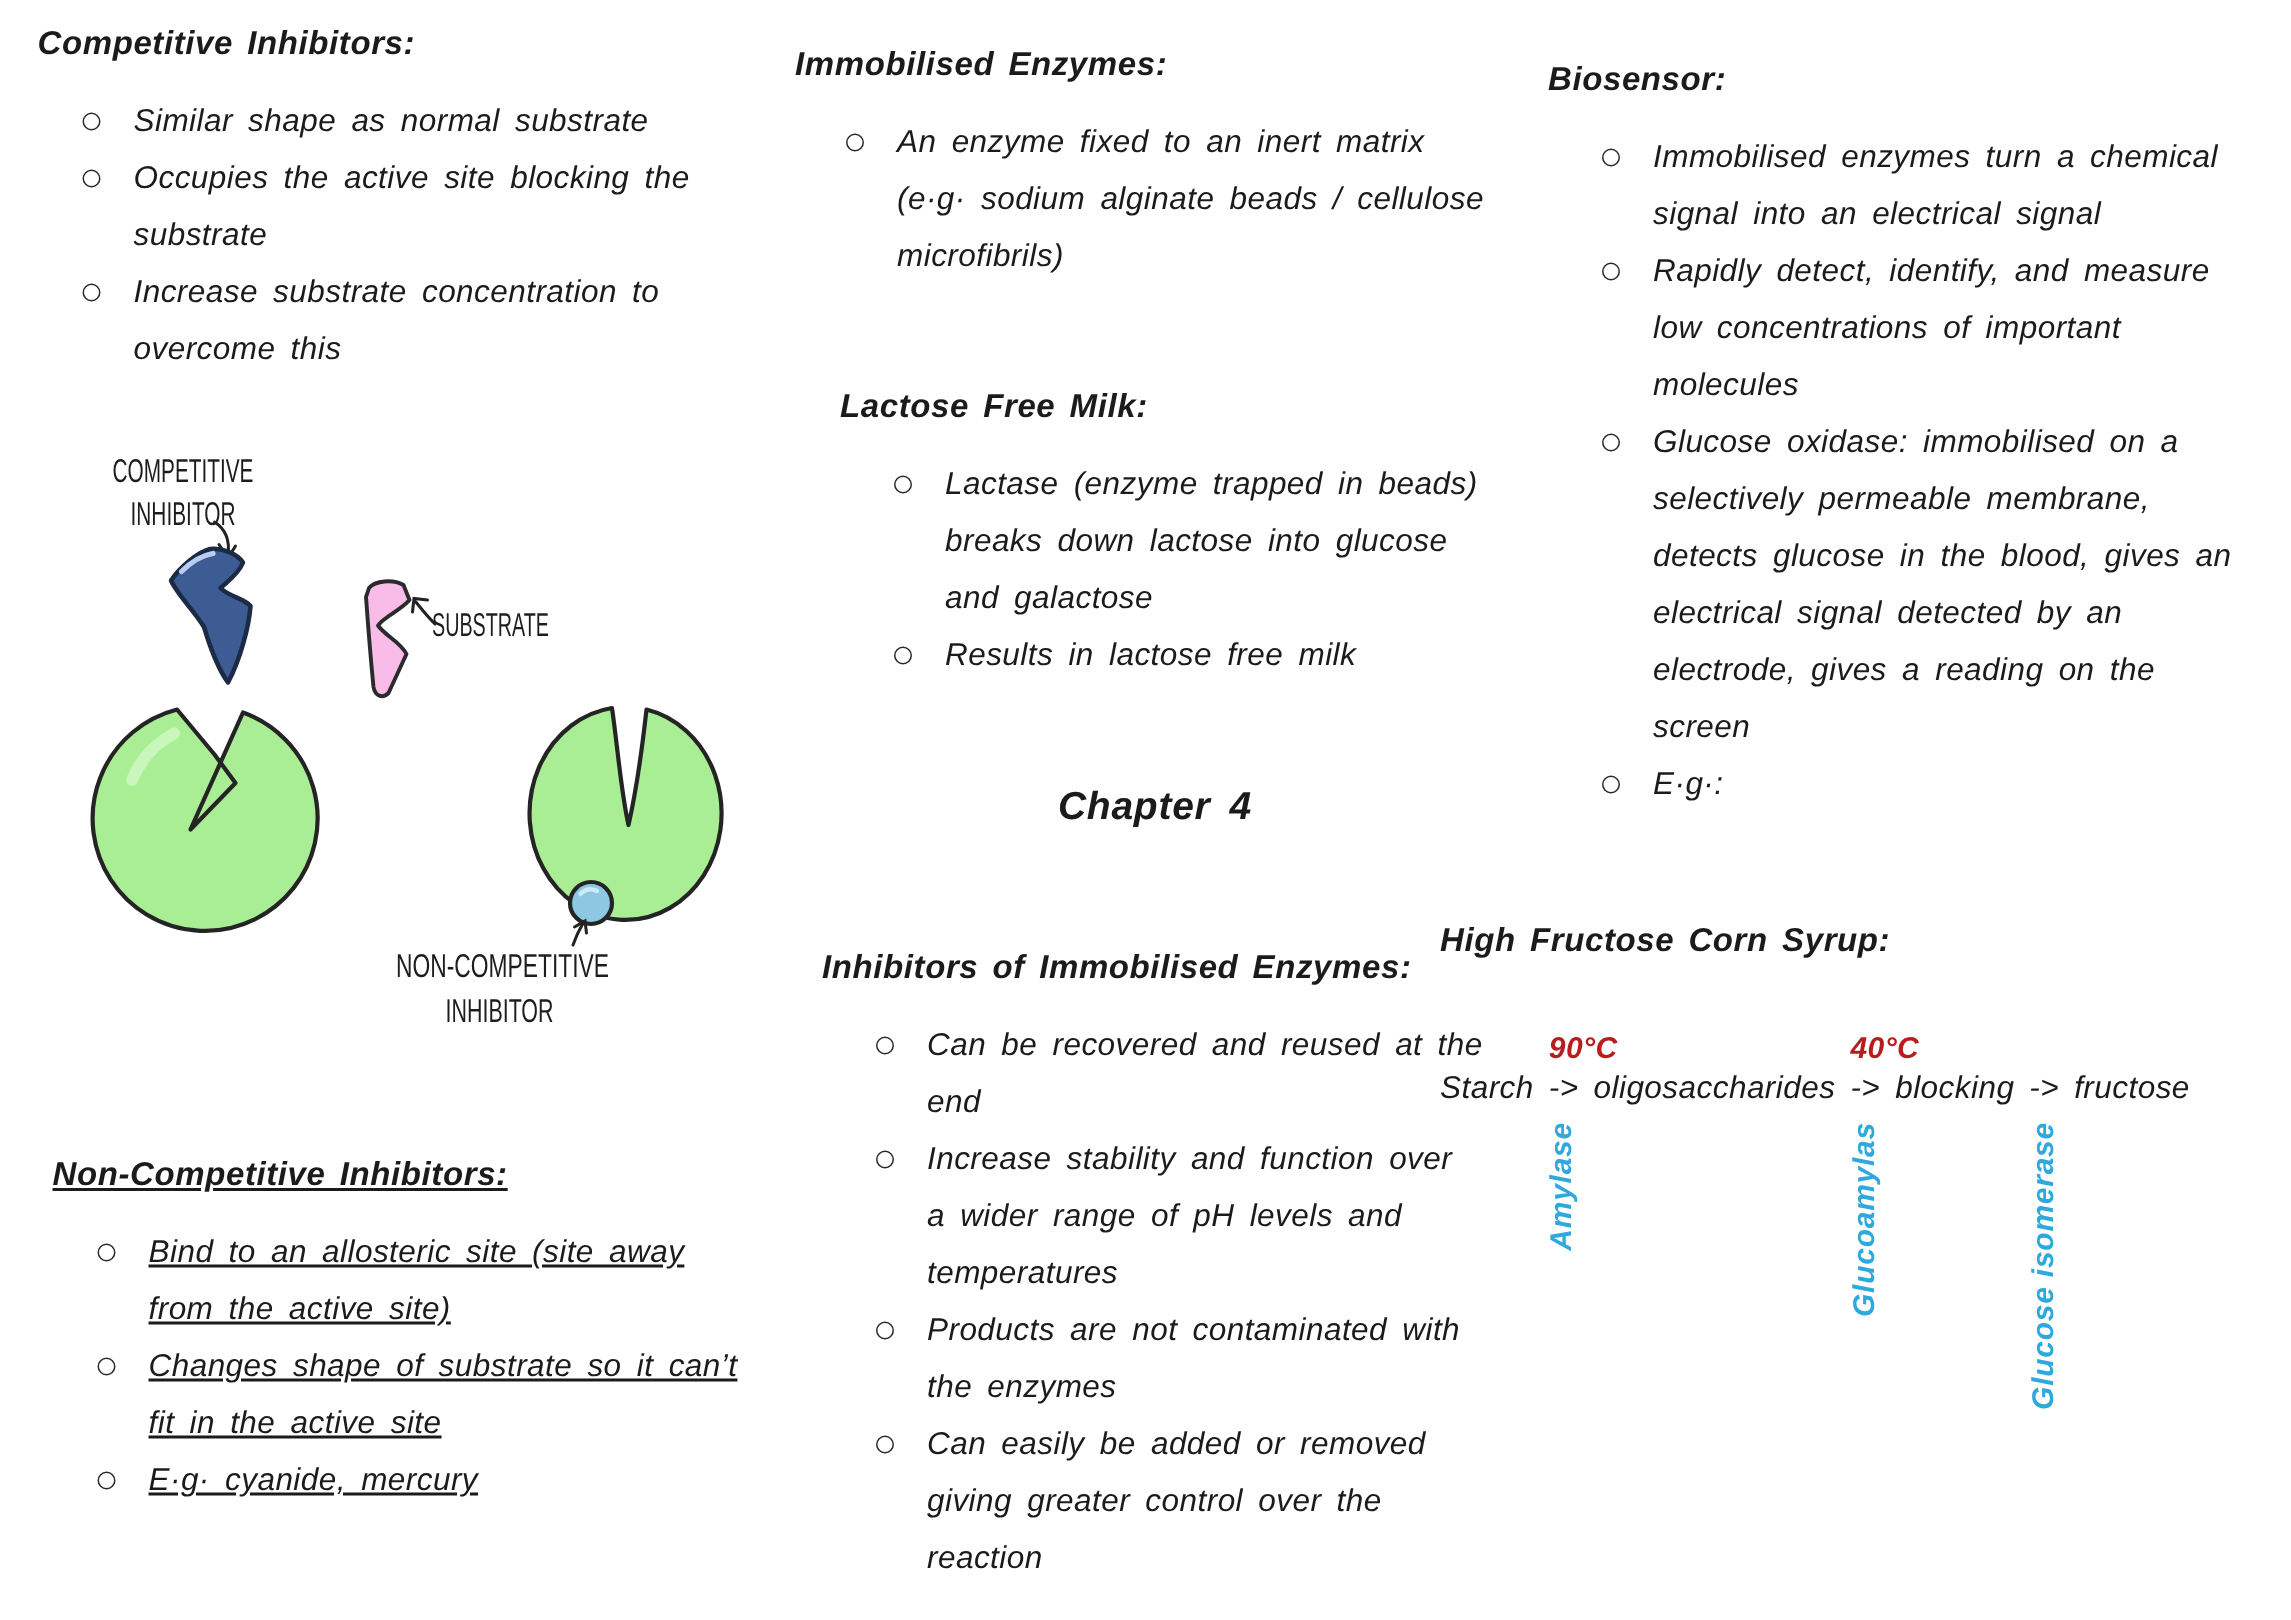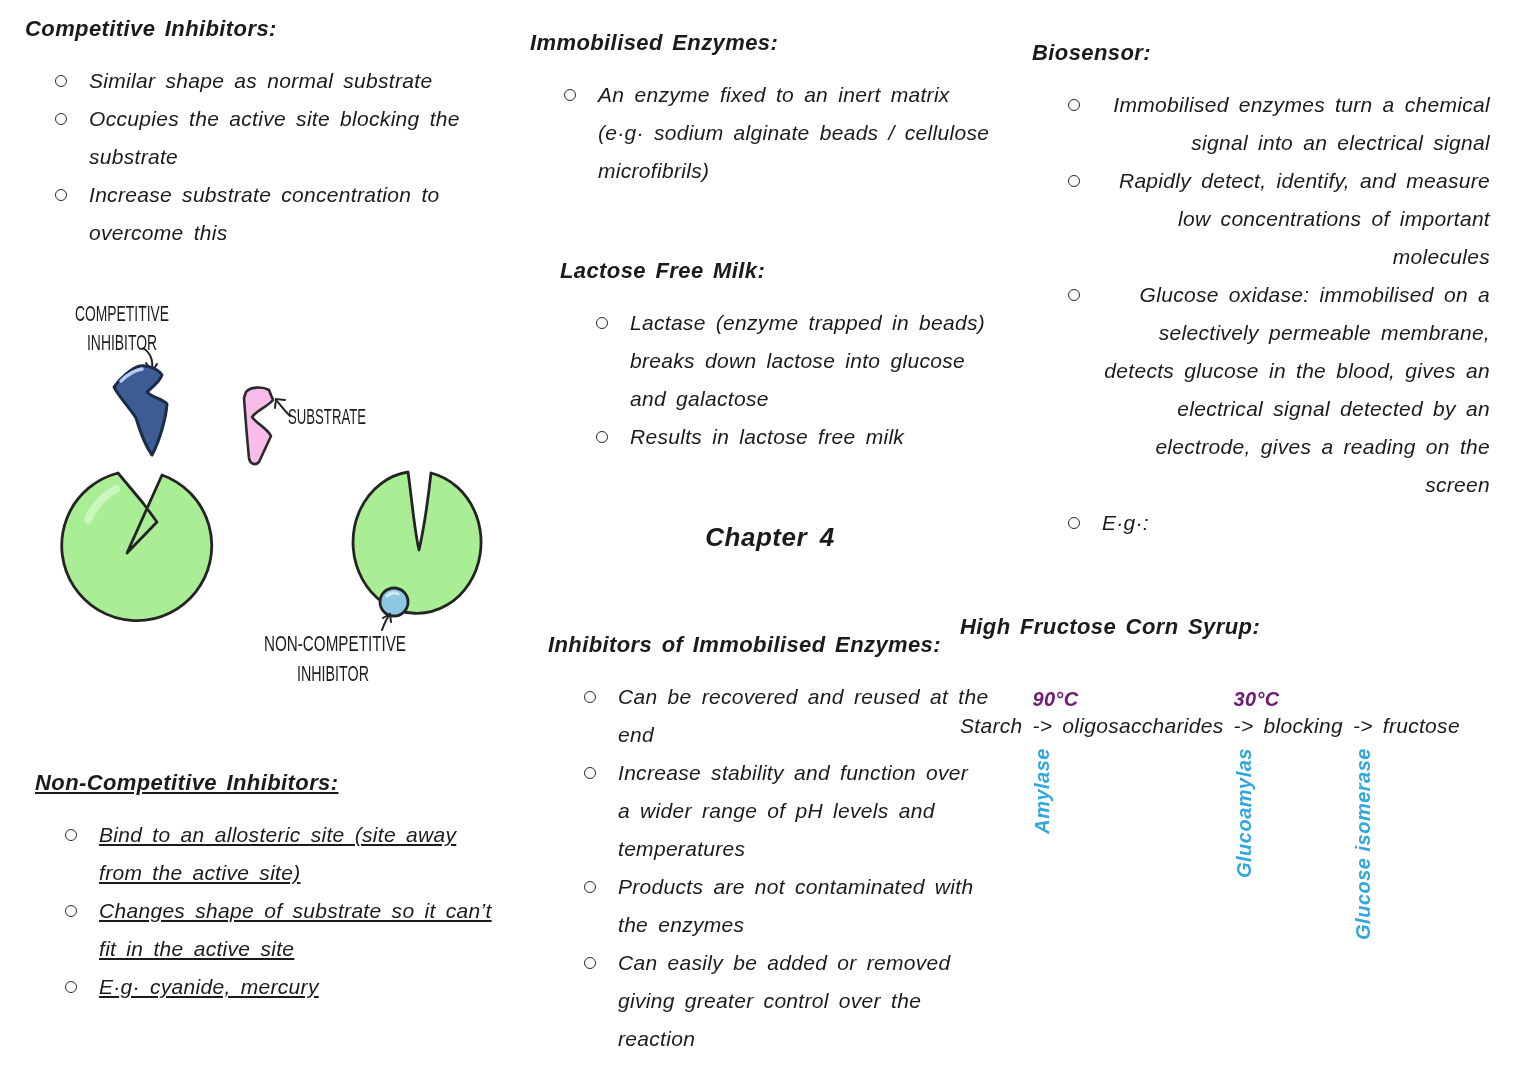--- a/index.html
+++ b/index.html
@@ -44,21 +44,21 @@
     line-height:38px;
     letter-spacing:.3px;
     word-spacing:4px;
   }
   
   #sec-competitive .btext{max-width:400px;}
   #sec-noncompetitive .btext{max-width:398px;}
   #sec-immobilised .btext{max-width:392px;}
   #sec-lactose .btext{max-width:376px;}
   #sec-advantages .btext{max-width:372px;}
-  #sec-biosensor .btext{max-width:388px;text-align:right;}
+  #sec-biosensor .btext{max-width:388px;}
 
   .chapter{
     position:absolute;
     left:530px;top:522px;width:480px;
     text-align:center;
     font-size:26px;font-weight:700;font-style:italic;
     letter-spacing:.5px;word-spacing:5px;
   }
 
   
@@ -69,21 +69,21 @@
     gap:10px;
     margin-top:72px;
     font-size:21px;
     letter-spacing:.3px;
     white-space:nowrap;
   }
   .chain .arrowcell{position:relative;}
   .chain .temp{
     position:absolute;
     top:-26px;left:0px;
-    color:#701a75;
+    color:#b91c1c;
     font-weight:700;
     font-size:20px;
   }
   .chain .enzyme{
     position:absolute;
     top:34px;left:50%;
     writing-mode:vertical-rl;
     transform:translateX(-50%) rotate(180deg);
     color:#2fa8dd;
     font-weight:700;
@@ -262,21 +262,21 @@
     <h2>High Fructose Corn Syrup:</h2>
     <div class="chain">
       <span>Starch</span>
       <span class="arrowcell">
         <span class="temp">90°C</span>
         <span>-&gt;</span>
         <span class="enzyme">Amylase</span>
       </span>
       <span>oligosaccharides</span>
       <span class="arrowcell">
-        <span class="temp">30°C</span>
+        <span class="temp">40°C</span>
         <span>-&gt;</span>
         <span class="enzyme">Glucoamylas</span>
       </span>
       <span>blocking</span>
       <span class="arrowcell">
         <span>-&gt;</span>
         <span class="enzyme">Glucose isomerase</span>
       </span>
       <span>fructose</span>
     </div>

